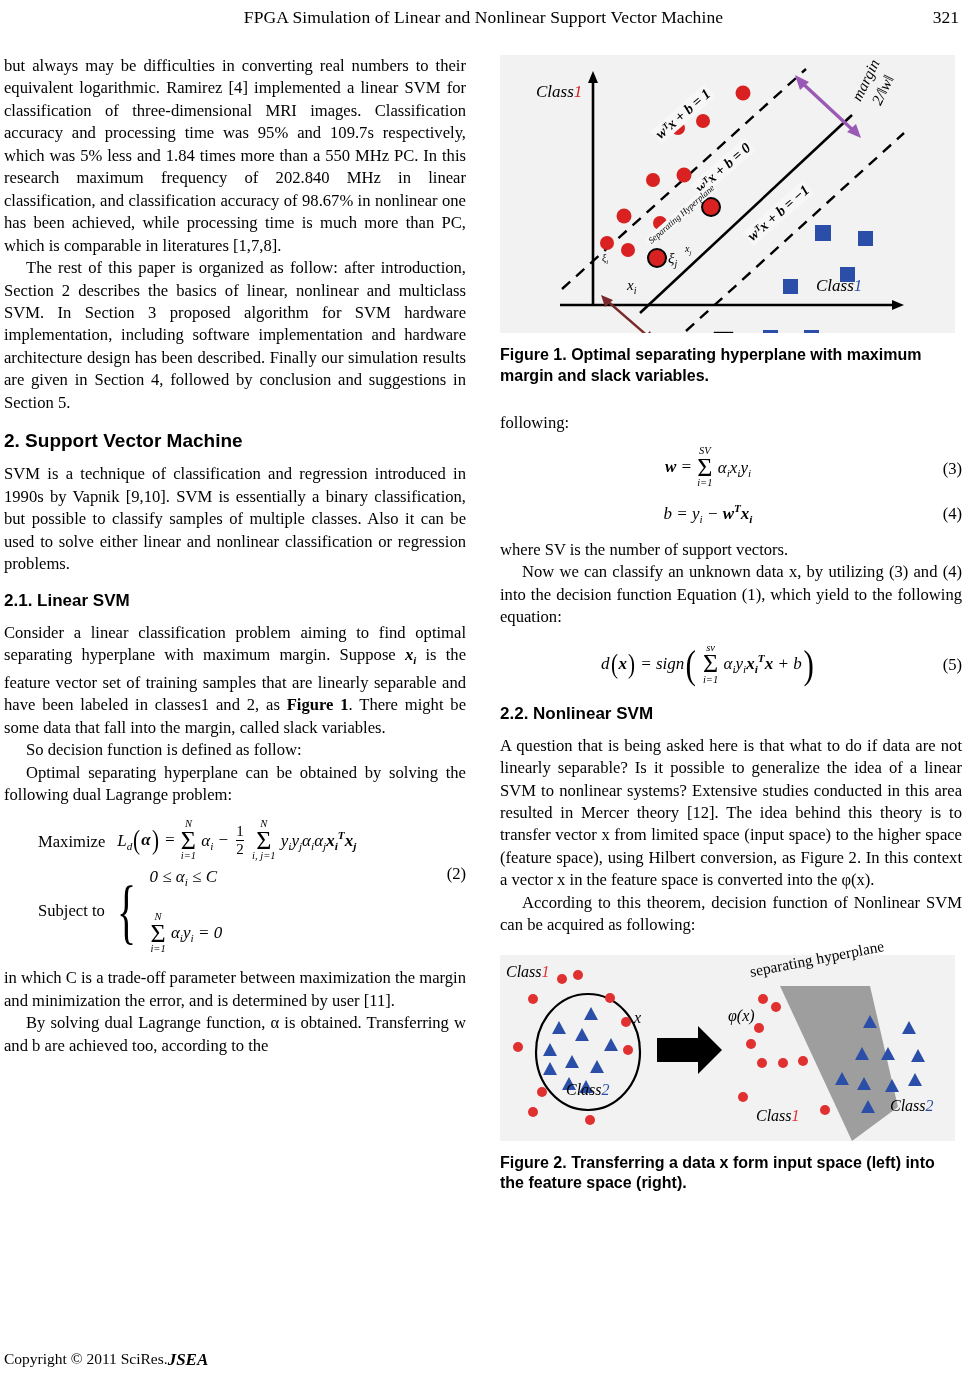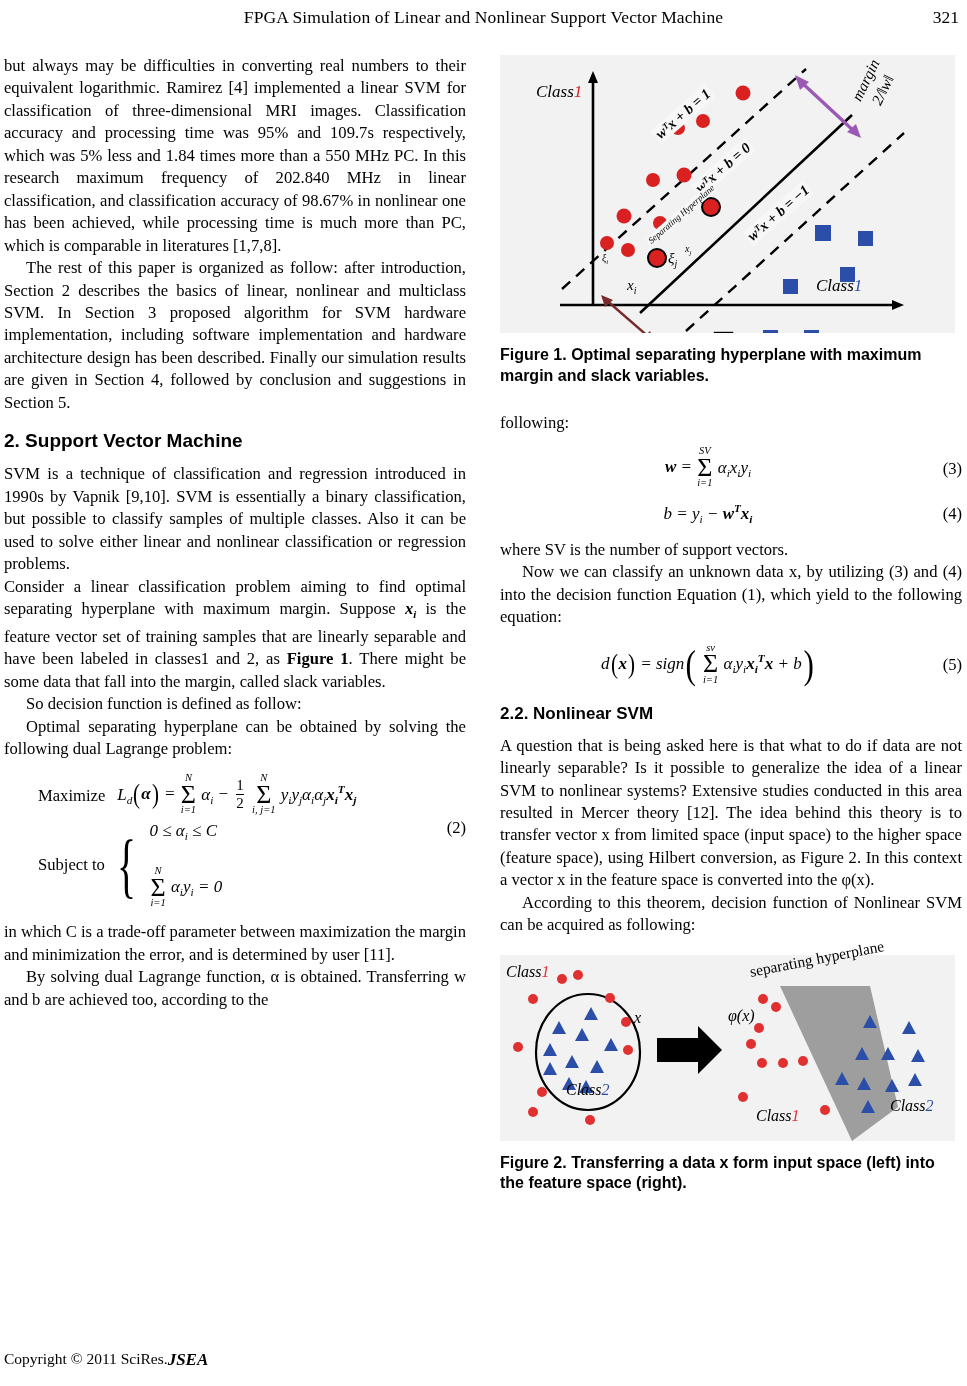--- a/index.html
+++ b/index.html
@@ -218,20 +218,21 @@
 <div class="col col-left">
 
   <p class="body">but always may be difficulties in converting real numbers to their equivalent logarithmic. Ramirez [4] implemented a linear SVM for classification of three-dimensional MRI images. Classification accuracy and processing time was 95% and 109.7s respectively, which was 5% less and 1.84 times more than a 550 MHz PC. In this research maximum frequency of 202.840 MHz in linear classification, and classification accuracy of 98.67% in nonlinear one has been achieved, while processing time is much more than PC, which is comparable in literatures [1,7,8].</p>
 
   <p class="body indent">The rest of this paper is organized as follow: after introduction, Section 2 describes the basics of linear, nonlinear and multiclass SVM. In Section 3 proposed algorithm for SVM hardware implementation, including software implementation and hardware architecture design has been described. Finally our simulation results are given in Section 4, followed by conclusion and suggestions in Section 5.</p>
 
   <h2 class="sec">2. Support Vector Machine</h2>
 
   <p class="body">SVM is a technique of classification and regression introduced in 1990s by Vapnik [9,10]. SVM is essentially a binary classification, but possible to classify samples of multiple classes. Also it can be used to solve either linear and nonlinear classification or regression problems.</p>
 
+  <h3 class="subsec">2.1. Linear SVM</h3>
 
   <p class="body"><span>Consider a linear classification problem aiming to find optimal separating hyperplane with maximum margin. Suppose </span><span class="bi">x<sub>i</sub></span><span> is the feature vector set of training samples that are linearly separable and have been labeled in classes1 and 2, as </span><span class="bold">Figure 1</span><span>. There might be some data that fall into the margin, called slack variables.</span></p>
 
   <p class="body indent">So decision function is defined as follow:</p>
 
 
   <p class="body indent">Optimal separating hyperplane can be obtained by solving the following dual Lagrange problem:</p>
 
   <div class="eq2-wrap">
     <div class="eq2-line1">

